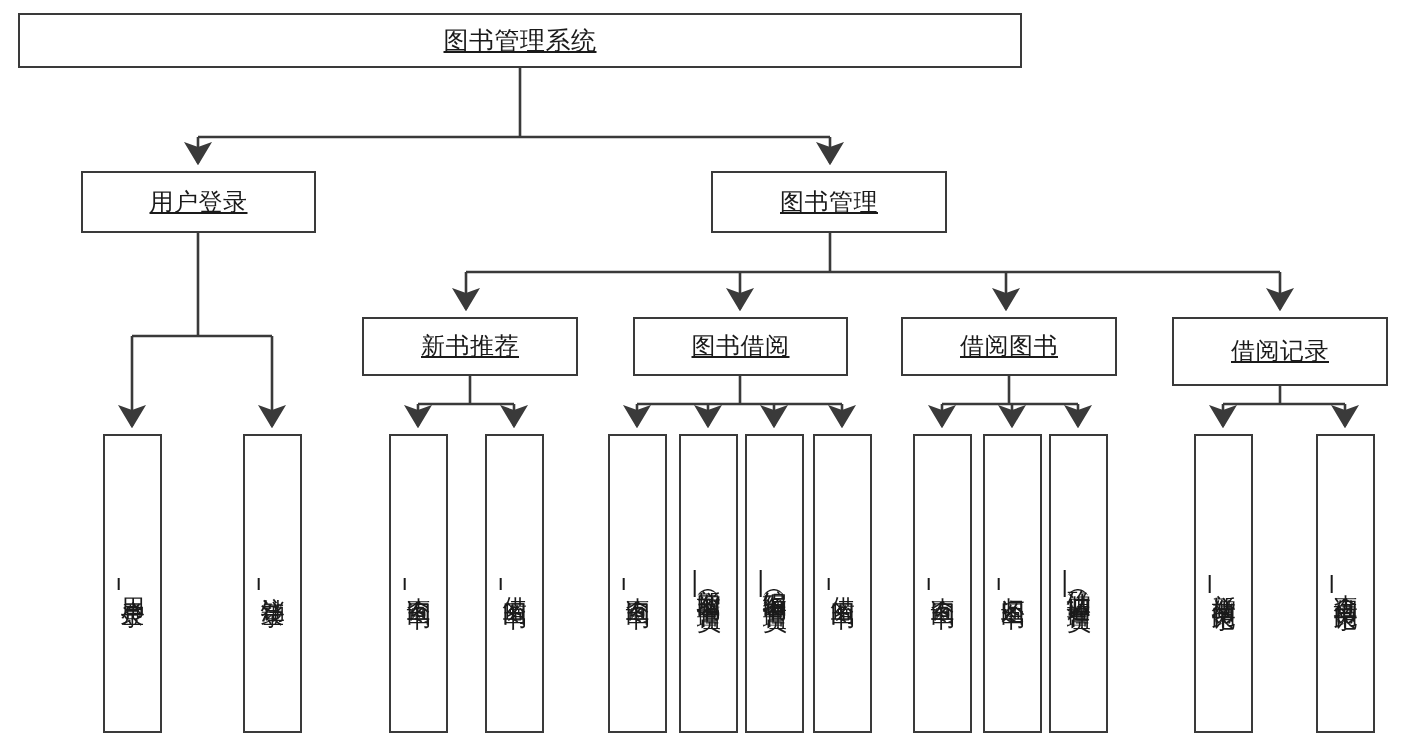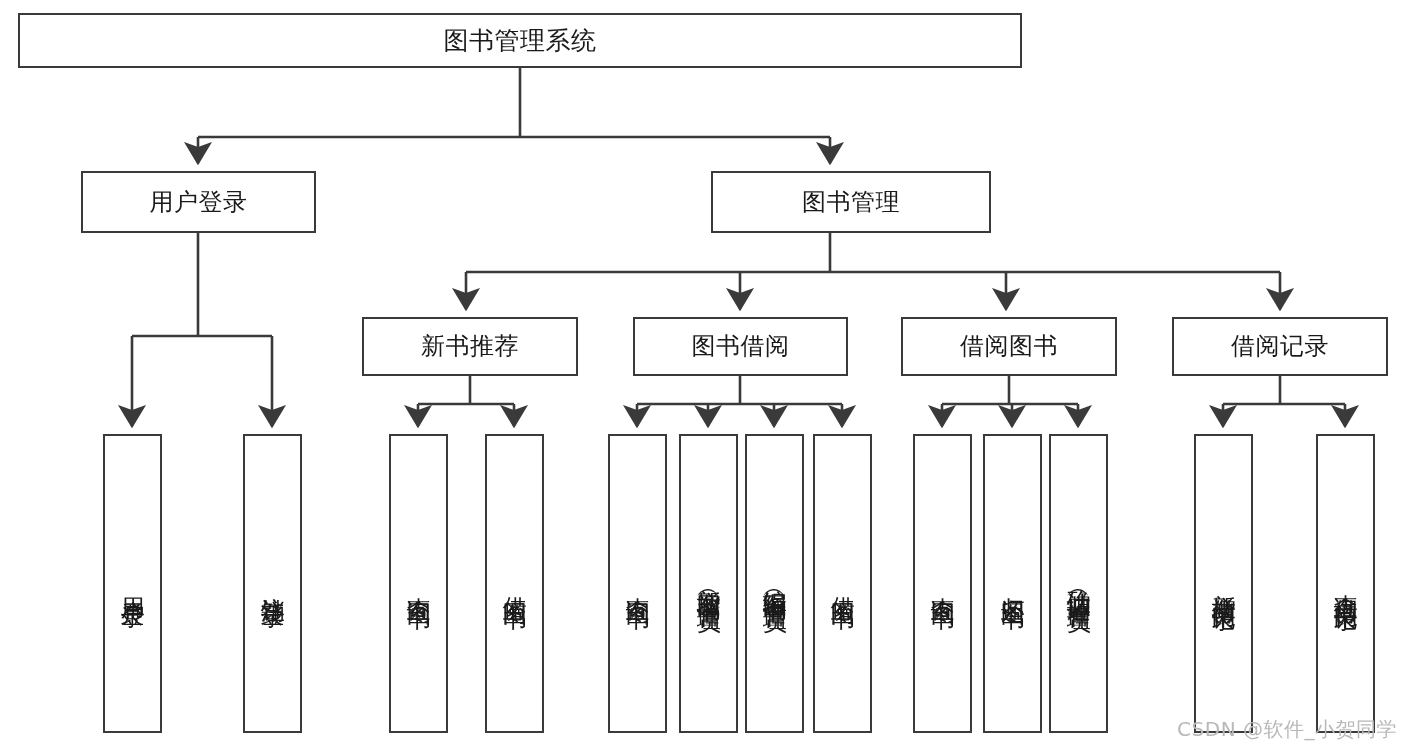--- a/index.html
+++ b/index.html
@@ -33,20 +33,21 @@
     display: flex;
     align-items: center;
     justify-content: center;
     color: #1a1a1a;
   }
   .node-label {
     display: block;
     text-align: center;
     line-height: 1.18;
     white-space: nowrap;
+    text-decoration: underline;
   }
   .node.horizontal .node-label {
     font-size: 24px;
     letter-spacing: 0.5px;
   }
   .node.root .node-label {
     font-size: 25px;
   }
   .node.vertical {
     align-items: center;
@@ -128,34 +129,34 @@
     </g>
   </svg>
 
   <div class="node root horizontal" style="left:18px; top:13px; width:1004px; height:55px;">
     <span class="node-label">图书管理系统</span>
   </div>
 
   <div class="node horizontal" style="left:81px; top:171px; width:235px; height:62px;">
     <span class="node-label">用户登录</span>
   </div>
-  <div class="node horizontal" style="left:711px; top:171px; width:280px; height:62px;">
+  <div class="node horizontal" style="left:711px; top:171px; width:236px; height:62px;">
     <span class="node-label">图书管理</span>
   </div>
 
   <div class="node horizontal" style="left:633px; top:317px; width:215px; height:59px;">
     <span class="node-label">图书借阅</span>
   </div>
   <div class="node horizontal" style="left:362px; top:317px; width:216px; height:59px;">
     <span class="node-label">新书推荐</span>
   </div>
   <div class="node horizontal" style="left:901px; top:317px; width:216px; height:59px;">
     <span class="node-label">借阅图书</span>
   </div>
-  <div class="node horizontal" style="left:1172px; top:317px; width:216px; height:59px;">
+  <div class="node horizontal" style="left:1172px; top:317px; width:216px; height:69px;">
     <span class="node-label">借阅记录</span>
   </div>
 
   <div class="node vertical" style="left:103px; top:434px; width:59px; height:299px;">
     <span class="node-label">用户登录</span>
   </div>
   <div class="node vertical" style="left:243px; top:434px; width:59px; height:299px;">
     <span class="node-label">注销登录</span>
   </div>
 
@@ -189,14 +190,13 @@
     <span class="node-label">确认归还（管理员）</span>
   </div>
 
   <div class="node vertical" style="left:1194px; top:434px; width:59px; height:299px;">
     <span class="node-label">新增借阅记录</span>
   </div>
   <div class="node vertical" style="left:1316px; top:434px; width:59px; height:299px;">
     <span class="node-label">查询借阅记录</span>
   </div>
 
-  <div class="watermark">CSDN @软件_小贺同学</div>
 </div>
 
 </body></html>

